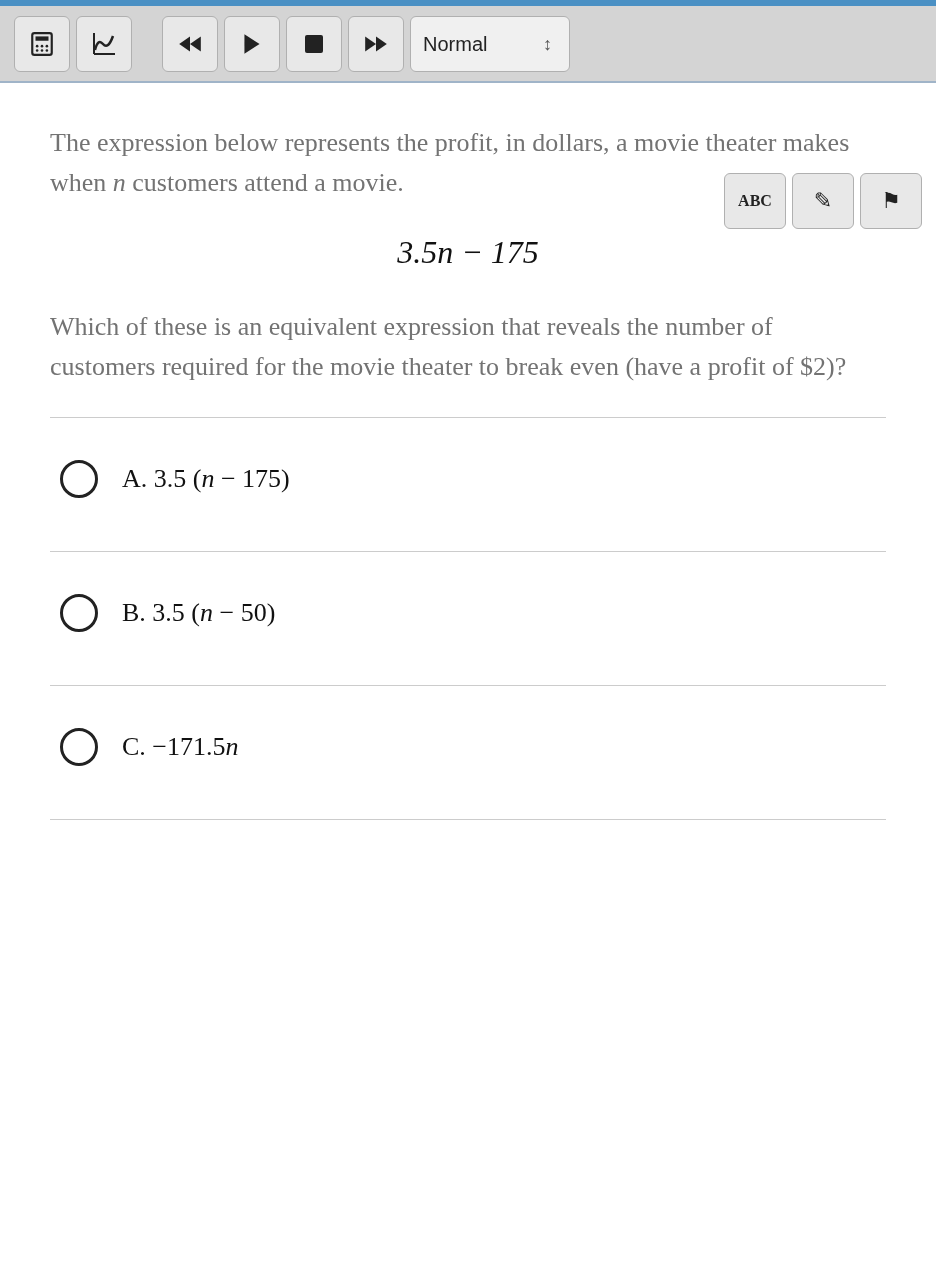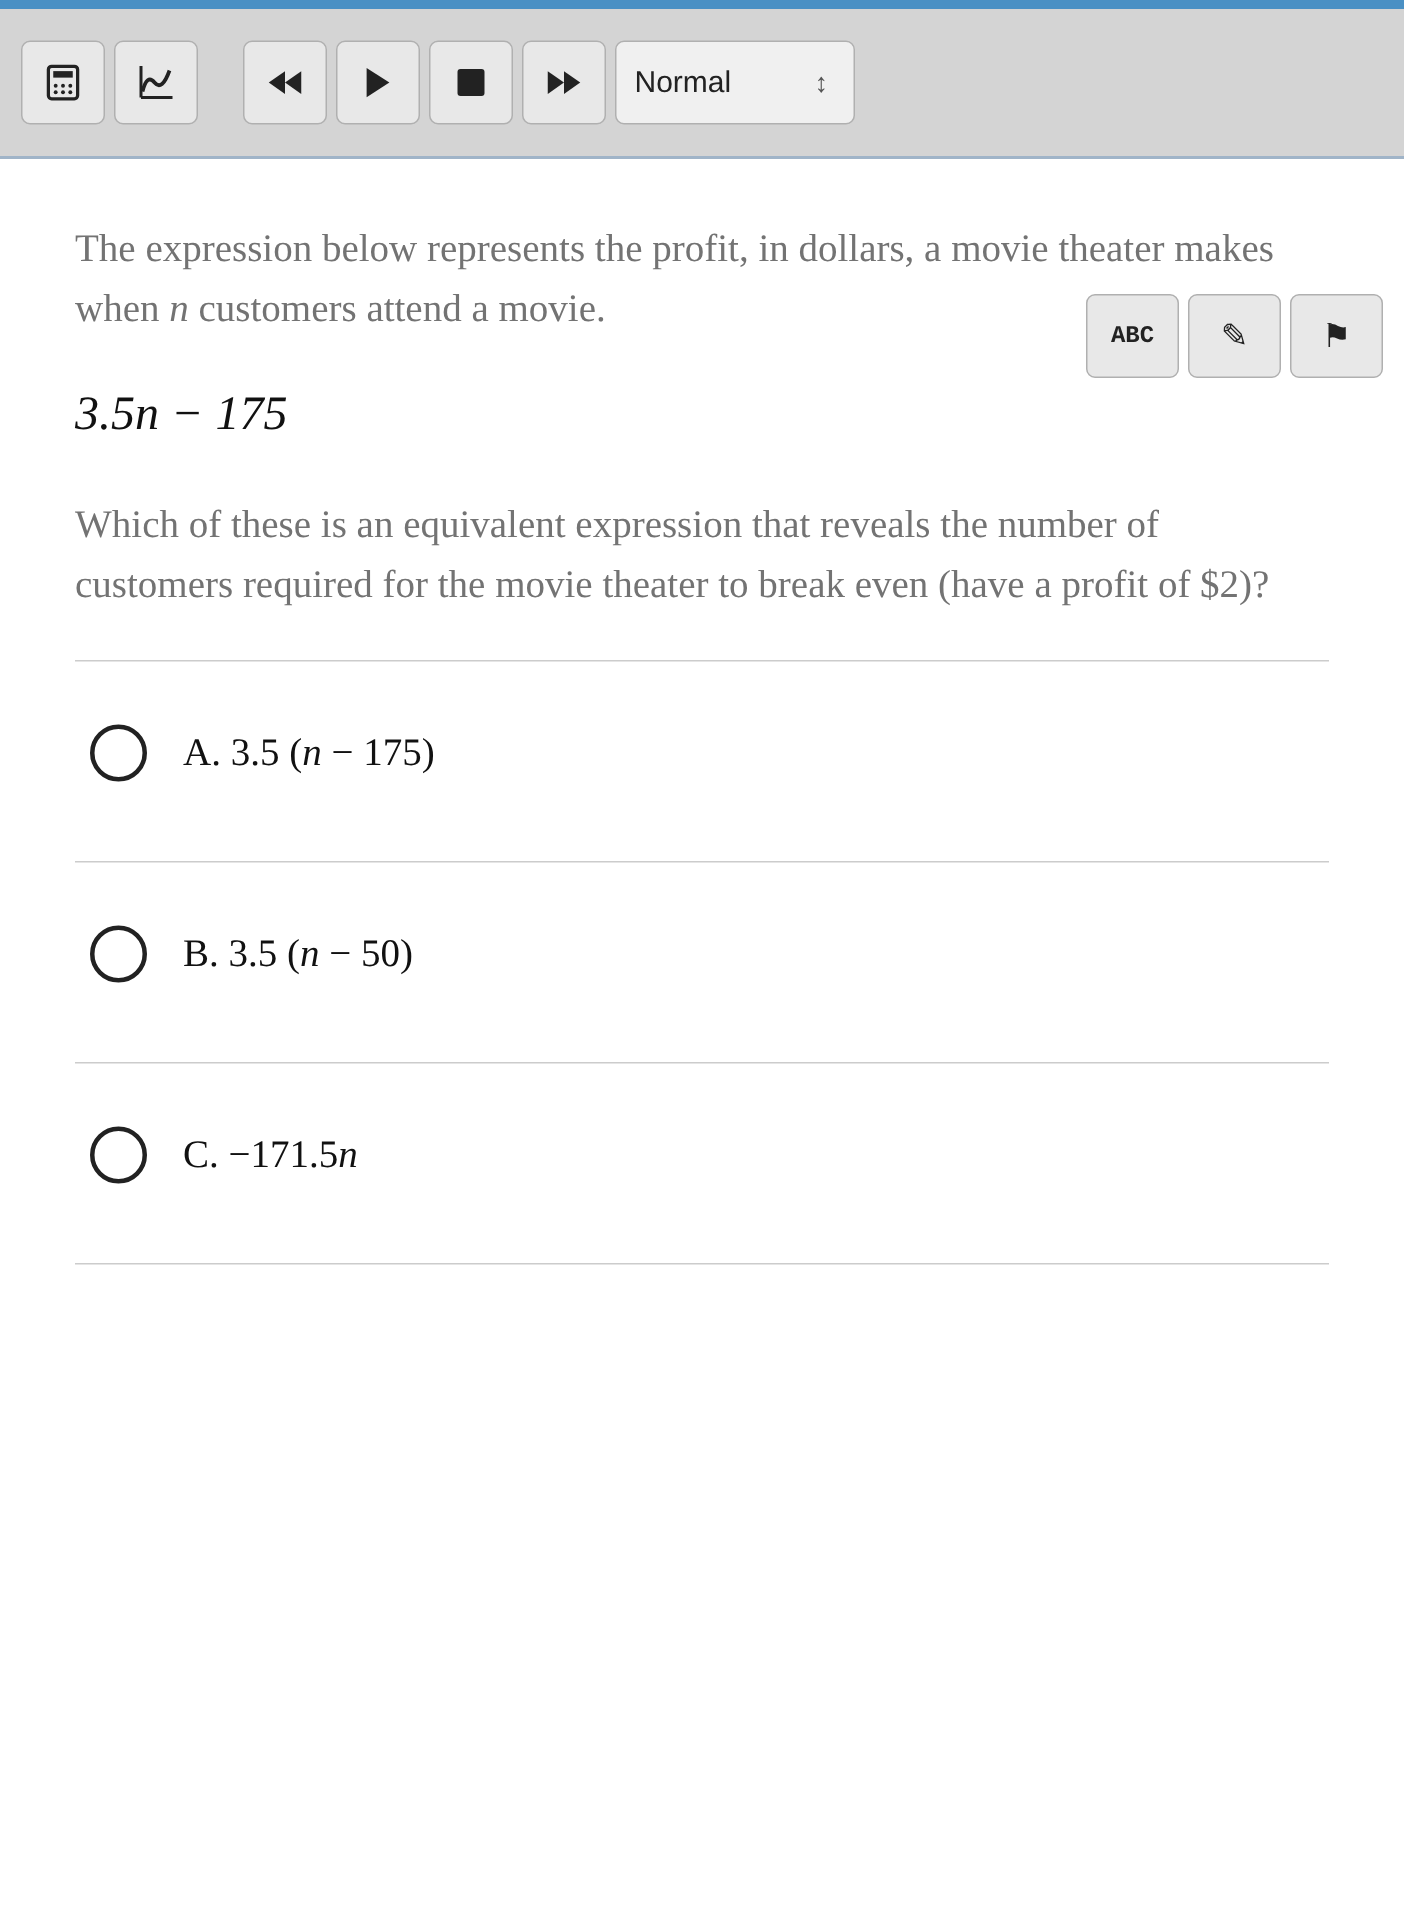--- a/index.html
+++ b/index.html
@@ -9,23 +9,22 @@
       font-family: Georgia, 'Times New Roman', serif;
       width: 936px;
       min-height: 1276px;
     }
 
     .top-bar {
       background: #d4d4d4;
       border-bottom: 2px solid #a0b4c8;
       padding: 10px 14px;
       display: flex;
-      align-items: center;
       gap: 6px;
-      height: 100px;
+      height: 77px;
     }
 
     .toolbar-btn {
       background: #e8e8e8;
       border: 1px solid #b0b0b0;
       border-radius: 6px;
       width: 56px;
       height: 56px;
       display: flex;
       align-items: center;
@@ -107,20 +106,21 @@
     .question-text {
       font-size: 26px;
       line-height: 1.55;
       color: #737373;
       margin-bottom: 30px;
       font-family: Georgia, serif;
       max-width: 820px;
     }
 
     .expression {
+      text-align: center;
       font-size: 32px;
       font-style: italic;
       margin: 10px 0 36px 0;
       color: #111;
       font-family: Georgia, serif;
     }
 
     .choices-section {
       margin-top: 0;
     }
@@ -225,21 +225,21 @@
       <option value="fast">Fast</option>
     </select>
     <span class="chevron">↕</span>
   </div>
 </div>
 
 <div class="content-area">
 
   <div class="overlay-buttons">
     <button class="overlay-btn" title="Text to Speech">
-      <span style="font-size:16px; font-weight:bold; font-family:Liberation Mono, monospace;">ABC</span>
+      <span style="font-size:16px; font-weight:bold; font-family:Liberation Serif, serif;">ABC</span>
     </button>
     <button class="overlay-btn" title="Edit / Notes">
       <span style="font-size:22px;">✎</span>
     </button>
     <button class="overlay-btn" title="Flag">
       <span style="font-size:22px;">⚑</span>
     </button>
   </div>
 
   <p class="question-text">The expression below represents the profit, in dollars, a movie theater makes when <em>n</em> customers attend a movie.</p>

